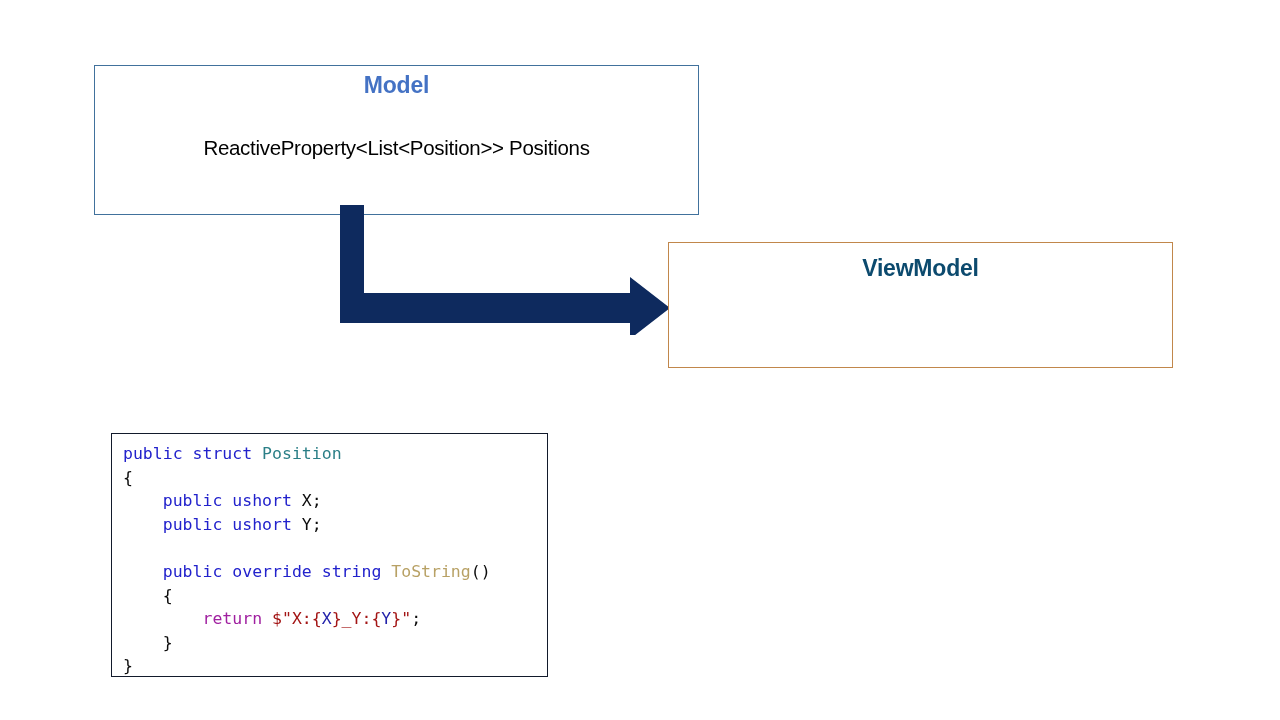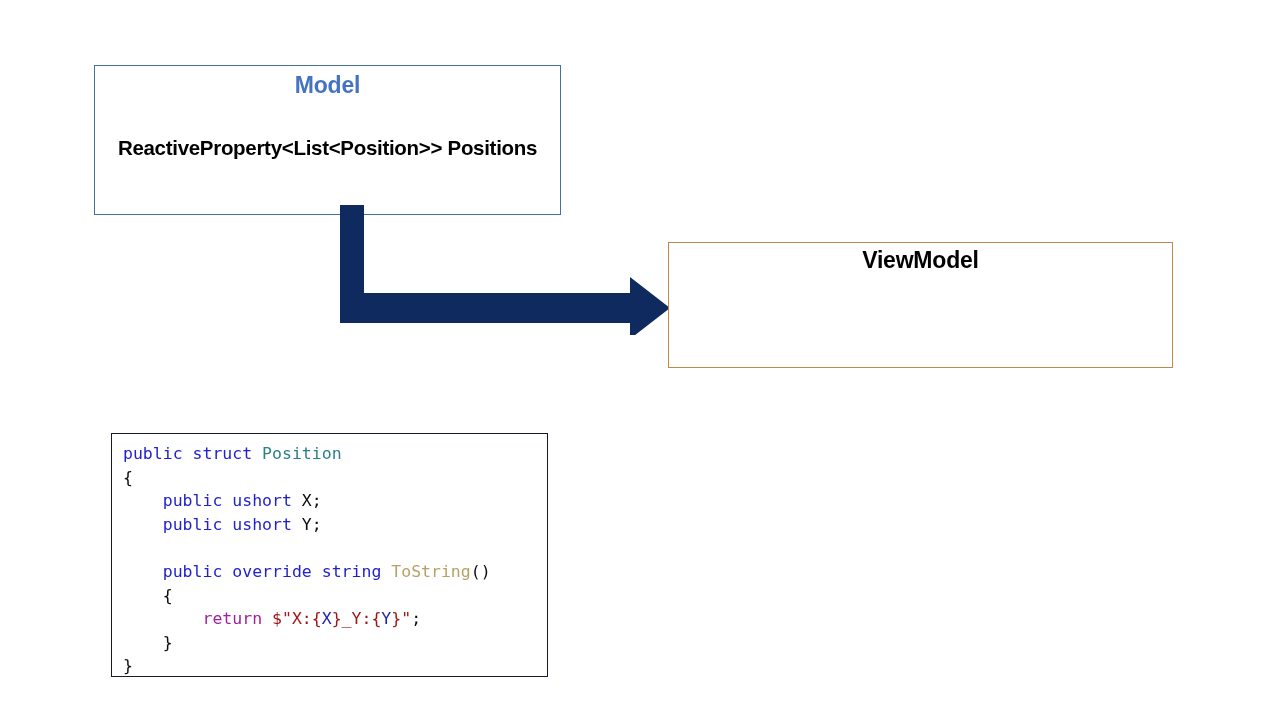--- a/index.html
+++ b/index.html
@@ -25,21 +25,21 @@
   .node-box {
     position: absolute;
     box-sizing: border-box;
     background: #ffffff;
   }
 
   
   #model-box {
     left: 94px;
     top: 65px;
-    width: 467px;
+    width: 605px;
     height: 150px;
     border: 1.4px solid #41719C;
   }
   
   #viewmodel-box {
     left: 668px;
     top: 242px;
     width: 505px;
     height: 126px;
     border: 1.4px solid #C1874B;
@@ -50,28 +50,28 @@
     font-weight: bold;
     font-size: 23px;
     letter-spacing: -0.2px;
     line-height: 1;
   }
   #model-title {
     color: #4472C4;
     margin-top: 8px;
   }
   #viewmodel-title {
-    color: #000000;
-    margin-top: 6px;
+    color: #0c4a6e;
+    margin-top: 14px;
   }
 
   .box-body {
     text-align: center;
     color: #000000;
-    font-weight: bold;
+    font-weight: normal;
     font-size: 20.5px;
     letter-spacing: -0.3px;
   }
   #model-body {
     margin-top: 39px;
   }
   #viewmodel-body {
     margin-top: 10px;
     line-height: 1.22;
   }

